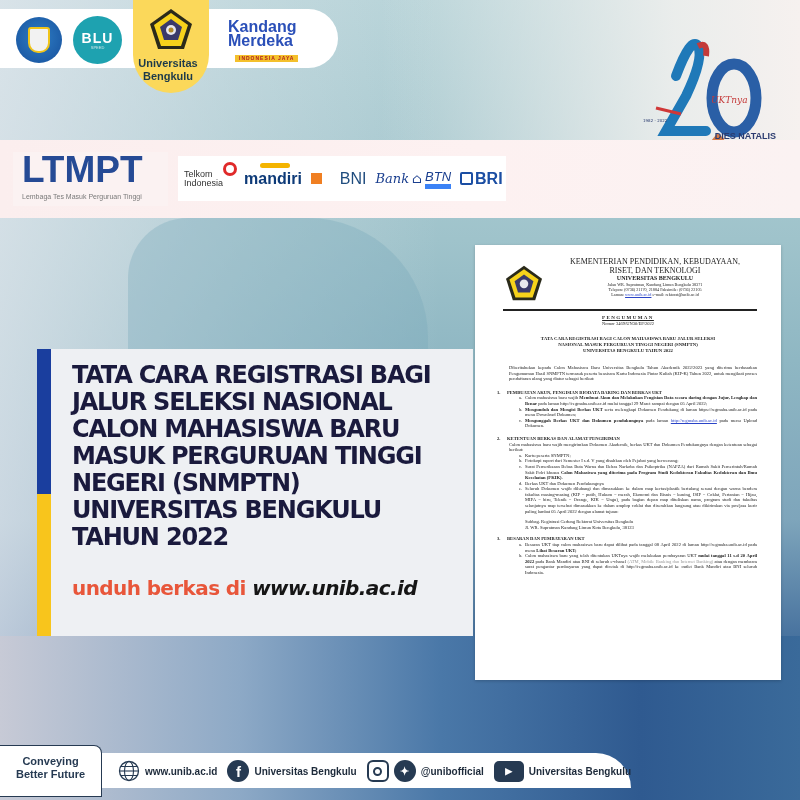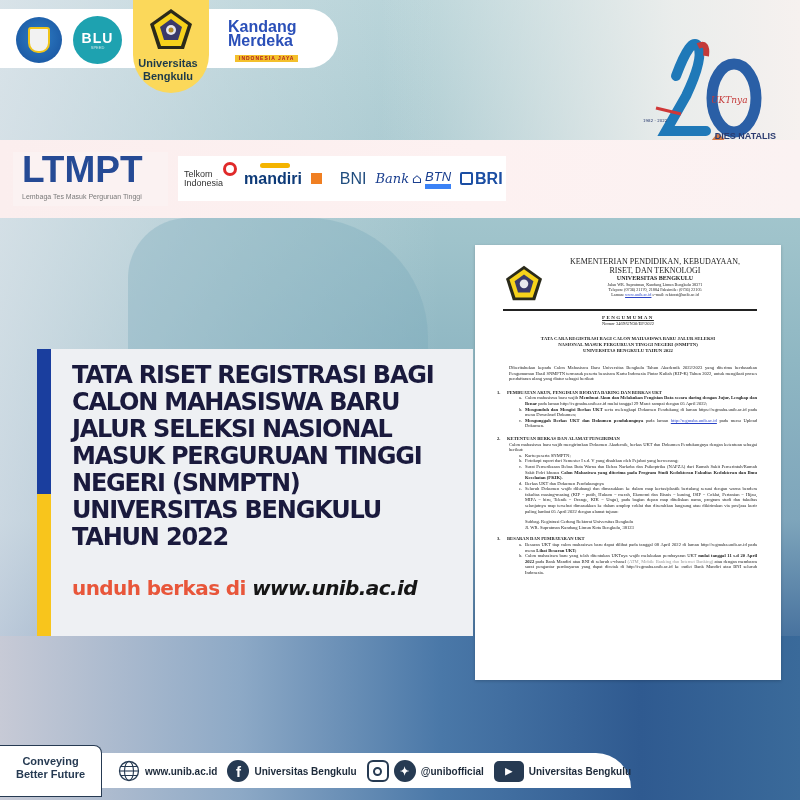--- a/index.html
+++ b/index.html
@@ -274,23 +274,23 @@
   <div class="sp-bri">
     <span class="sq"></span>
     <span>BRI</span>
   </div>
 </div>
 
 <div class="title-panel"></div>
 <div class="stripe-blue"></div>
 <div class="stripe-yellow"></div>
 <h1 class="title-text">
-  <span class="title-line">TATA RISET REGISTRASI BAGI</span>
+  <span class="title-line">TATA CARA REGISTRASI BAGI</span>
+  <span class="title-line">JALUR SELEKSI NASIONAL</span>
   <span class="title-line">CALON MAHASISWA BARU</span>
-  <span class="title-line">JALUR SELEKSI NASIONAL</span>
   <span class="title-line">MASUK PERGURUAN TINGGI</span>
   <span class="title-line">NEGERI (SNMPTN)</span>
   <span class="title-line">UNIVERSITAS BENGKULU</span>
   <span class="title-line">TAHUN 2022</span>
 </h1>
 <div class="download-line">
   <span class="dl-label">unduh berkas di </span><span class="dl-url">www.unib.ac.id</span>
 </div>
 
 <div class="doc">

